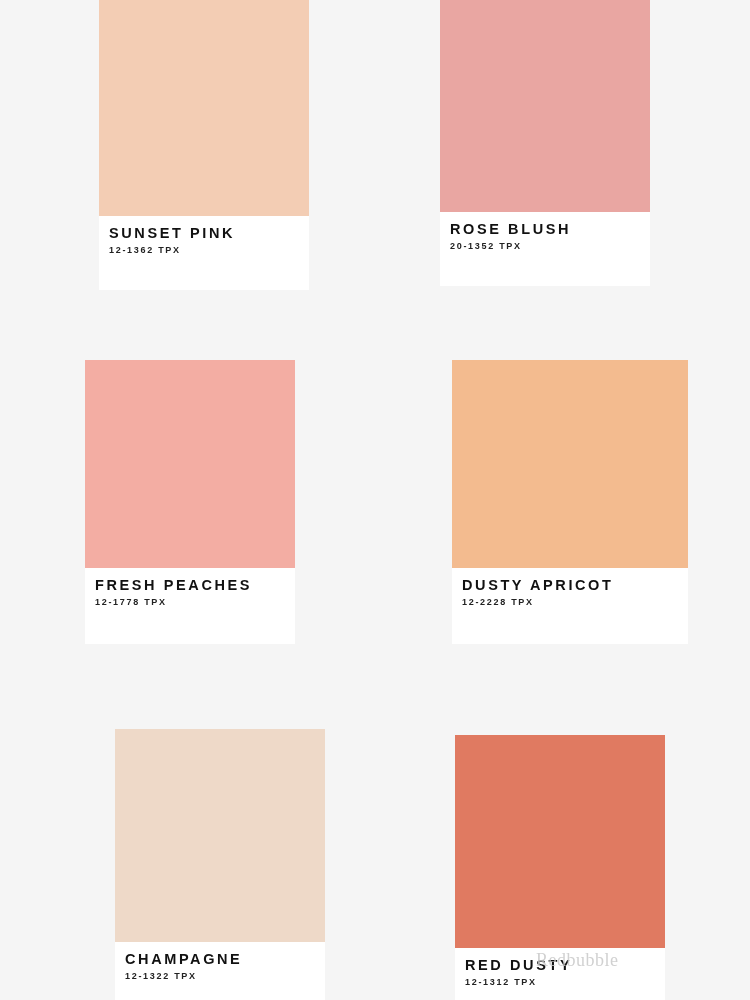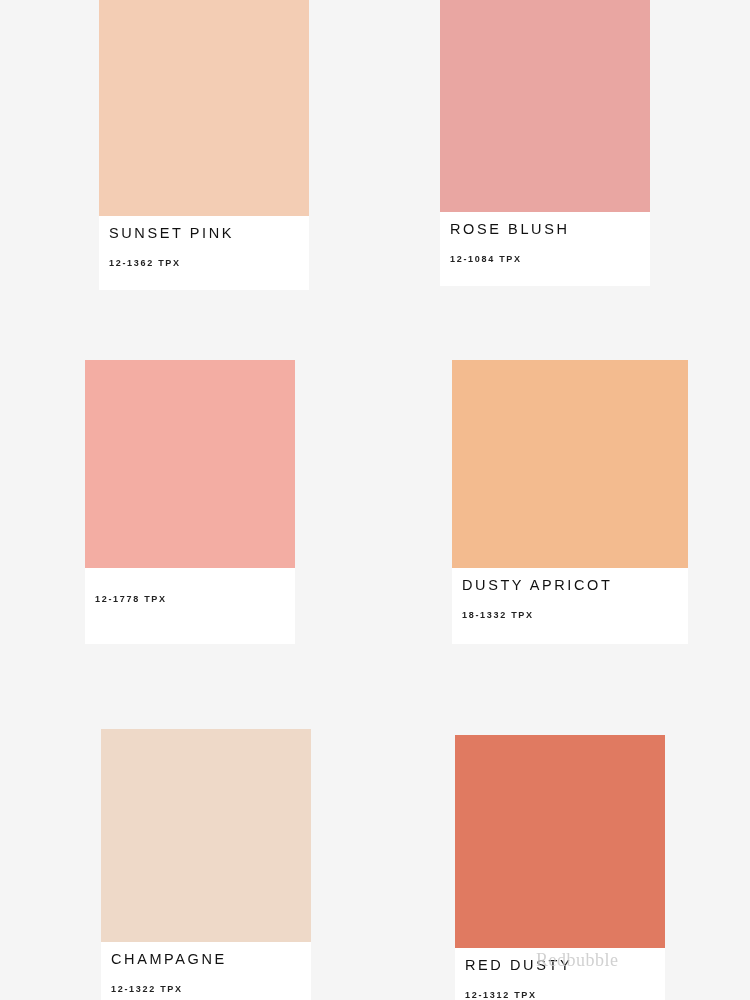--- a/index.html
+++ b/index.html
@@ -27,28 +27,28 @@
   .swatch-color {
     width: 100%;
     display: block;
   }
   .swatch-label {
     padding: 10px 10px 12px 10px;
     background: #ffffff;
   }
   .swatch-name {
     font-size: 14.5px;
-    font-weight: normal;
+    font-weight: bold;
     letter-spacing: 2.6px;
     color: #111111;
     line-height: 1.1;
     white-space: nowrap;
   }
   .swatch-code {
-    margin-top: 17px;
+    margin-top: 4px;
     font-size: 9px;
     font-weight: bold;
     letter-spacing: 1.7px;
     color: #222222;
     line-height: 1.1;
     white-space: nowrap;
   }
   .watermark {
     position: absolute;
     left: 536px;
@@ -72,40 +72,41 @@
     <div class="swatch-label" style="height: 52px;">
       <div class="swatch-name">SUNSET PINK</div>
       <div class="swatch-code">12-1362 TPX</div>
     </div>
   </div>
 
   <div class="swatch" style="left: 440px; top: 0px; width: 210px; height: 264px;">
     <div class="swatch-color" style="background: rgb(233, 166, 162); height: 212px;"></div>
     <div class="swatch-label" style="height: 52px;">
       <div class="swatch-name">ROSE BLUSH</div>
-      <div class="swatch-code">12-1084 TPX</div>
+      <div class="swatch-code">20-1352 TPX</div>
     </div>
   </div>
 
   <div class="swatch" style="left: 85px; top: 360px; width: 210px; height: 262px;">
     <div class="swatch-color" style="background: rgb(243, 173, 163); height: 208px;"></div>
     <div class="swatch-label" style="height: 54px;">
+      <div class="swatch-name">FRESH PEACHES</div>
       <div class="swatch-code">12-1778 TPX</div>
     </div>
   </div>
 
   <div class="swatch" style="left: 452px; top: 360px; width: 236px; height: 262px;">
     <div class="swatch-color" style="background: rgb(243, 187, 143); height: 208px;"></div>
     <div class="swatch-label" style="height: 54px;">
       <div class="swatch-name">DUSTY APRICOT</div>
-      <div class="swatch-code">18-1332 TPX</div>
+      <div class="swatch-code">12-2228 TPX</div>
     </div>
   </div>
 
-  <div class="swatch" style="left: 101px; top: 729px; width: 210px; height: 271px;">
+  <div class="swatch" style="left: 115px; top: 729px; width: 210px; height: 271px;">
     <div class="swatch-color" style="background: rgb(238, 217, 200); height: 213px;"></div>
     <div class="swatch-label" style="height: 58px;">
       <div class="swatch-name">CHAMPAGNE</div>
       <div class="swatch-code">12-1322 TPX</div>
     </div>
   </div>
 
   <div class="swatch" style="left: 455px; top: 735px; width: 210px; height: 271px;">
     <div class="swatch-color" style="background: rgb(224, 122, 97); height: 213px;"></div>
     <div class="swatch-label" style="height: 58px;">

